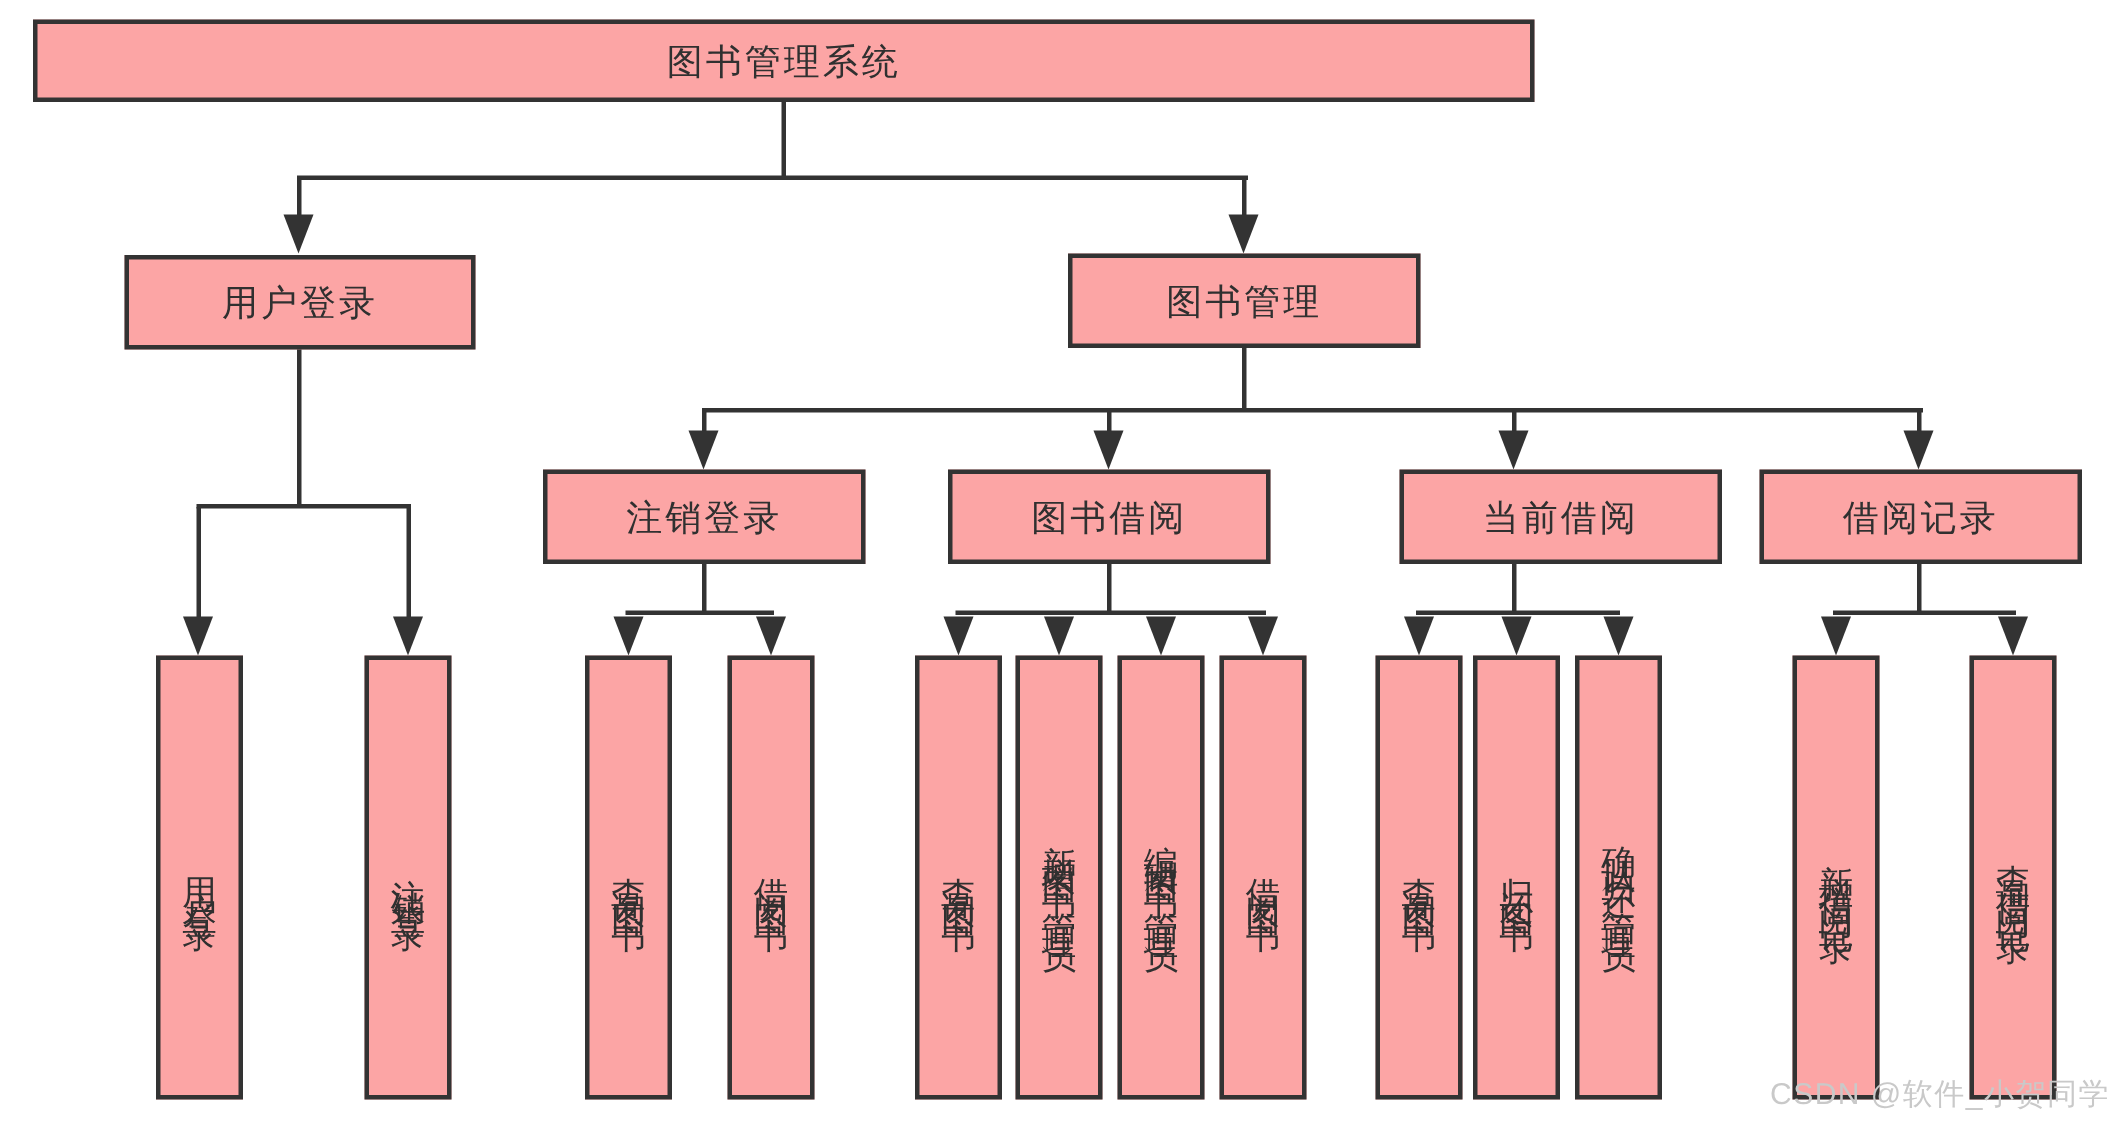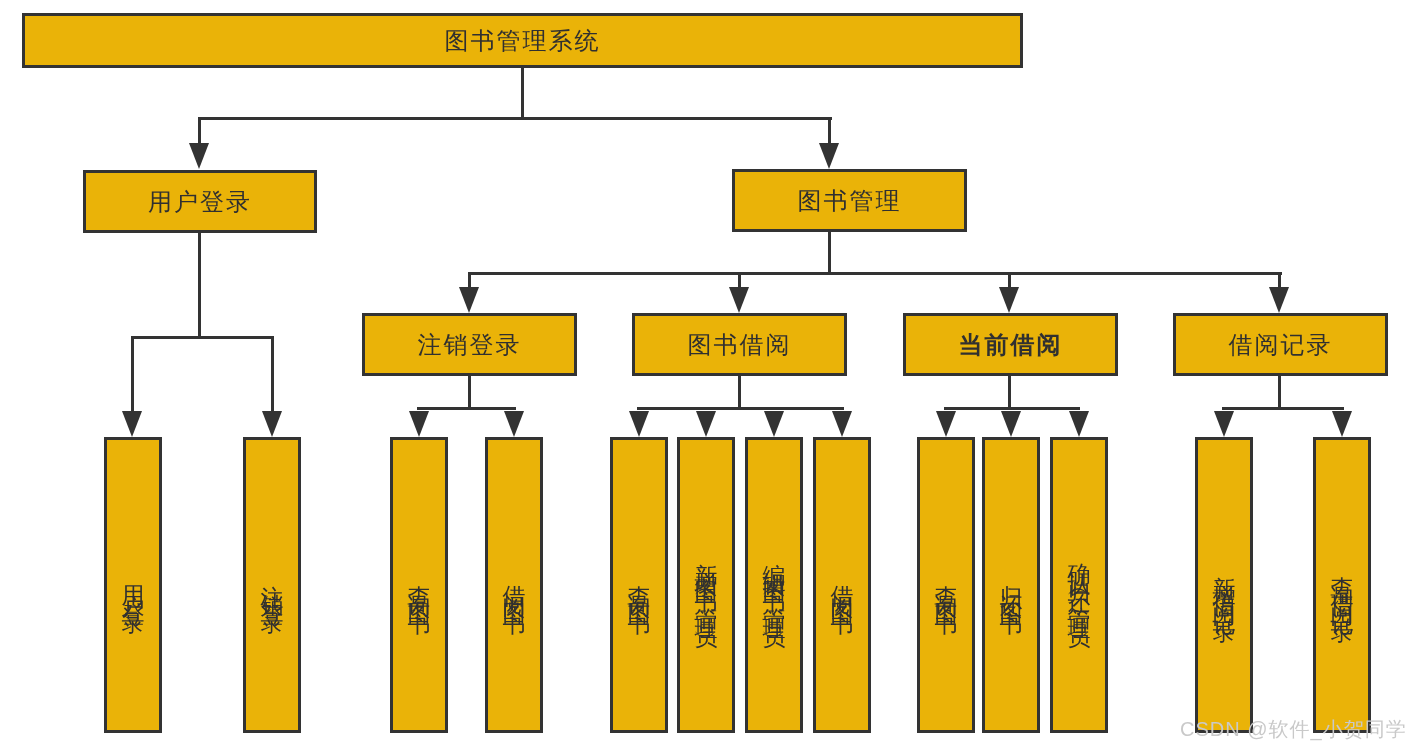--- a/index.html
+++ b/index.html
@@ -6,21 +6,21 @@
   #canvas{
     position:relative;
     width:1405px;height:747px;
     background:#ffffff;
     font-family:"Liberation Sans","DejaVu Sans",sans-serif;
     overflow:hidden;
   }
   .box{
     position:absolute;
     box-sizing:border-box;
-    background:#eab308;
+    background:#fca5a5;
     border:3px solid #333333;
     display:flex;
     align-items:center;
     justify-content:center;
     color:#303030;
     font-size:24px;
     letter-spacing:2px;
     z-index:2;
   }
   .vbox{
@@ -63,33 +63,33 @@
 <div id="canvas">
 
   <div class="box" style="left:22px;top:13px;width:1001px;height:55px;">
     <span>图书管理系统</span>
   </div>
 
   <div class="box" style="left:83px;top:170px;width:234px;height:63px;">
     <span>用户登录</span>
   </div>
 
-  <div class="box" style="left:732px;top:169px;width:235px;height:63px;">
+  <div class="box" style="left:712px;top:169px;width:235px;height:63px;">
     <span>图书管理</span>
   </div>
 
   <div class="box" style="left:362px;top:313px;width:215px;height:63px;">
     <span>注销登录</span>
   </div>
 
   <div class="box" style="left:632px;top:313px;width:215px;height:63px;">
     <span>图书借阅</span>
   </div>
 
-  <div class="box" style="left:903px;top:313px;width:215px;height:63px;font-weight:bold;">
+  <div class="box" style="left:933px;top:313px;width:215px;height:63px;">
     <span>当前借阅</span>
   </div>
 
   <div class="box" style="left:1173px;top:313px;width:215px;height:63px;">
     <span>借阅记录</span>
   </div>
 
   <div class="box vbox" style="left:104px;">
     <span class="vtext">用户登录</span>
   </div>

